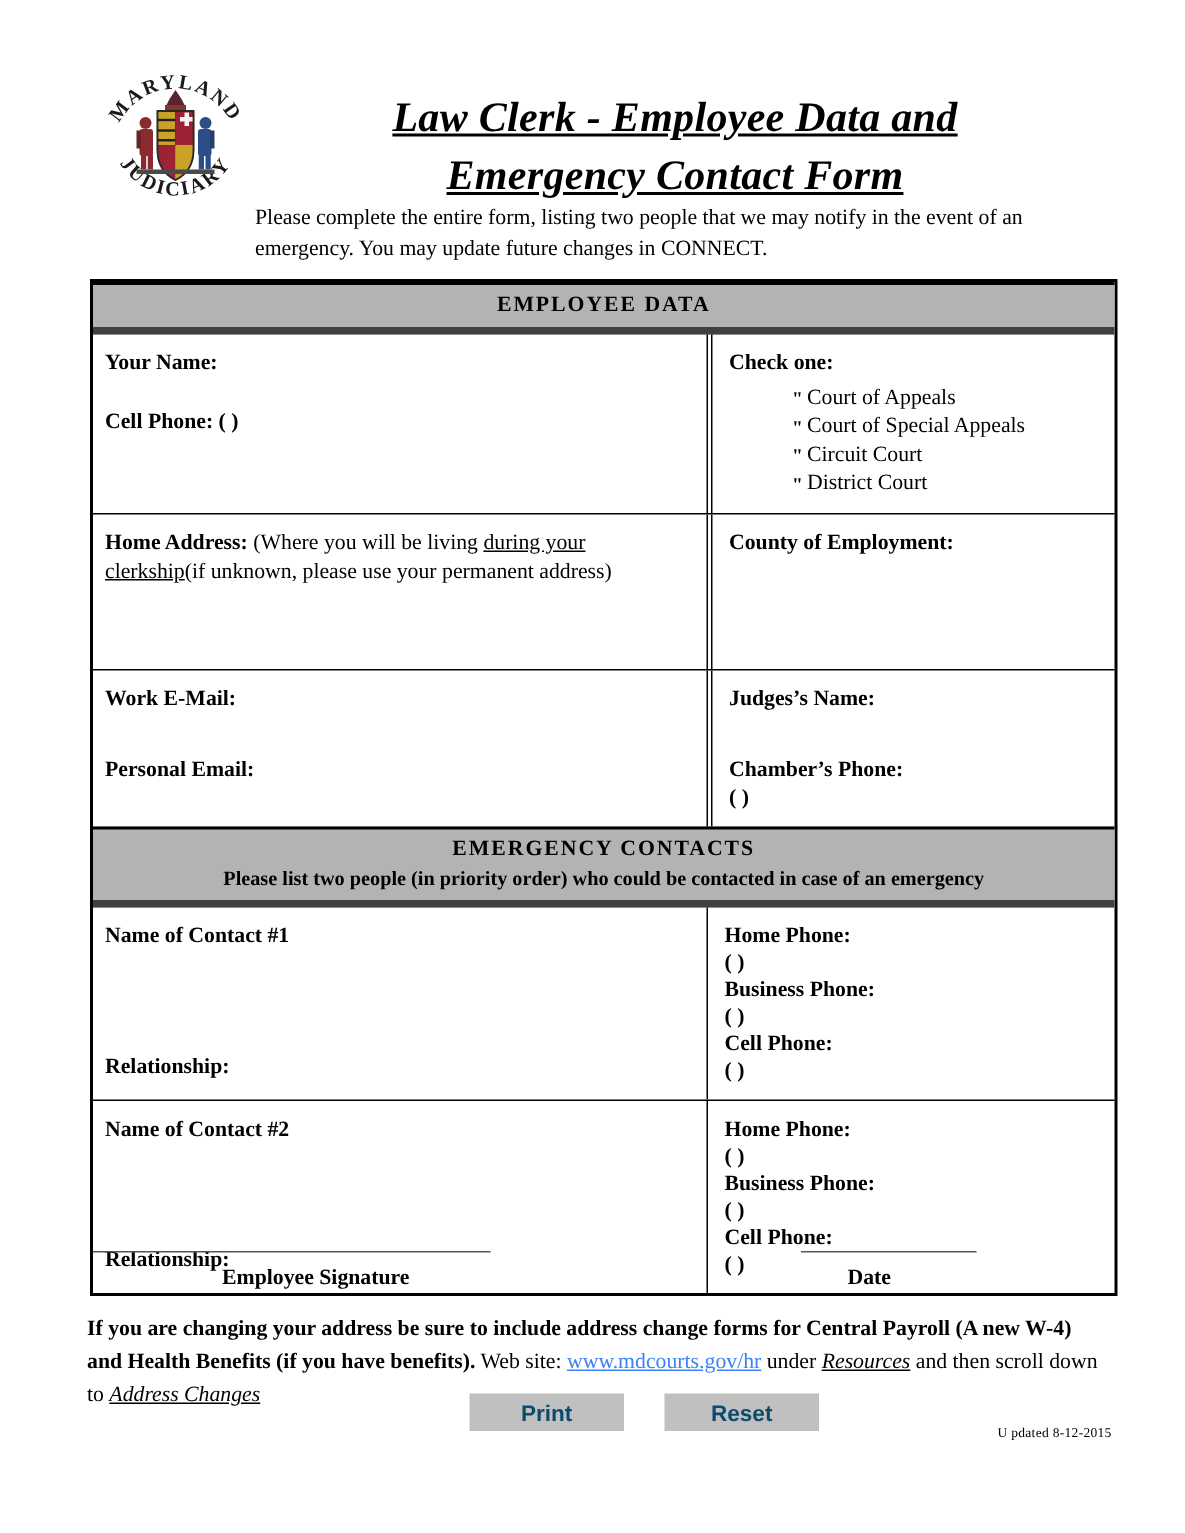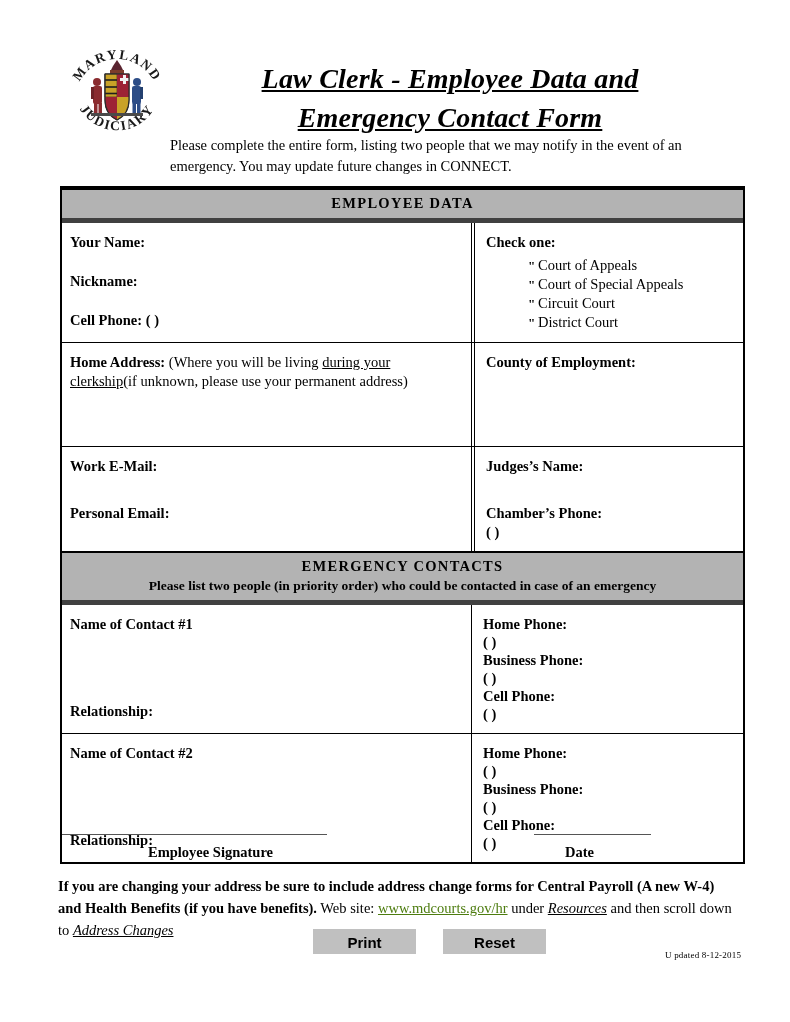--- a/index.html
+++ b/index.html
@@ -156,42 +156,42 @@
   
   .notice {
     position: absolute;
     left: 58px; top: 875px;
     width: 676px;
     font-size: 14.5px;
     line-height: 22px;
   }
   .notice b { font-weight: bold; }
   .link {
-    color: #4d7c0f;
+    color: #3b82f6;
     text-decoration: underline;
   }
   .ital-u { font-style: italic; text-decoration: underline; }
 
   
   .btn-row {
     position: absolute;
     left: 313px; top: 929px;
     width: 360px;
     height: 26px;
   }
   .btn {
     position: absolute;
     top: 0;
     height: 25px;
     background: #c0c0c0;
     border: 0;
     font-family: "Liberation Sans", "DejaVu Sans", sans-serif;
     font-weight: bold;
     font-size: 15px;
-    color: #000000;
+    color: #0c4a6e;
     text-align: center;
     line-height: 25px;
     cursor: pointer;
   }
   .btn.print { left: 0; width: 103px; }
   .btn.reset { left: 130px; width: 103px; }
 
   .updated {
     position: absolute;
     left: 665px; top: 950px;
@@ -267,21 +267,20 @@
 
 <div class="form-table">
 
   <div class="band">
     <div class="band-title">EMPLOYEE DATA</div>
   </div>
 
   <div class="row bb">
     <div class="cell-l">
       <div class="fld sp-a">Your Name:</div>
-      <div class="fld sp-a">Nickname:</div>
       <div class="fld">Cell Phone:  (  )</div>
     </div>
     <div class="cell-r div-thick">
       <div class="fld">Check one:</div>
       <div class="checklist">
         <div class="check-item">
           <span class="check-box">"</span>
           <span class="check-label">Court of Appeals</span>
         </div>
         <div class="check-item">

